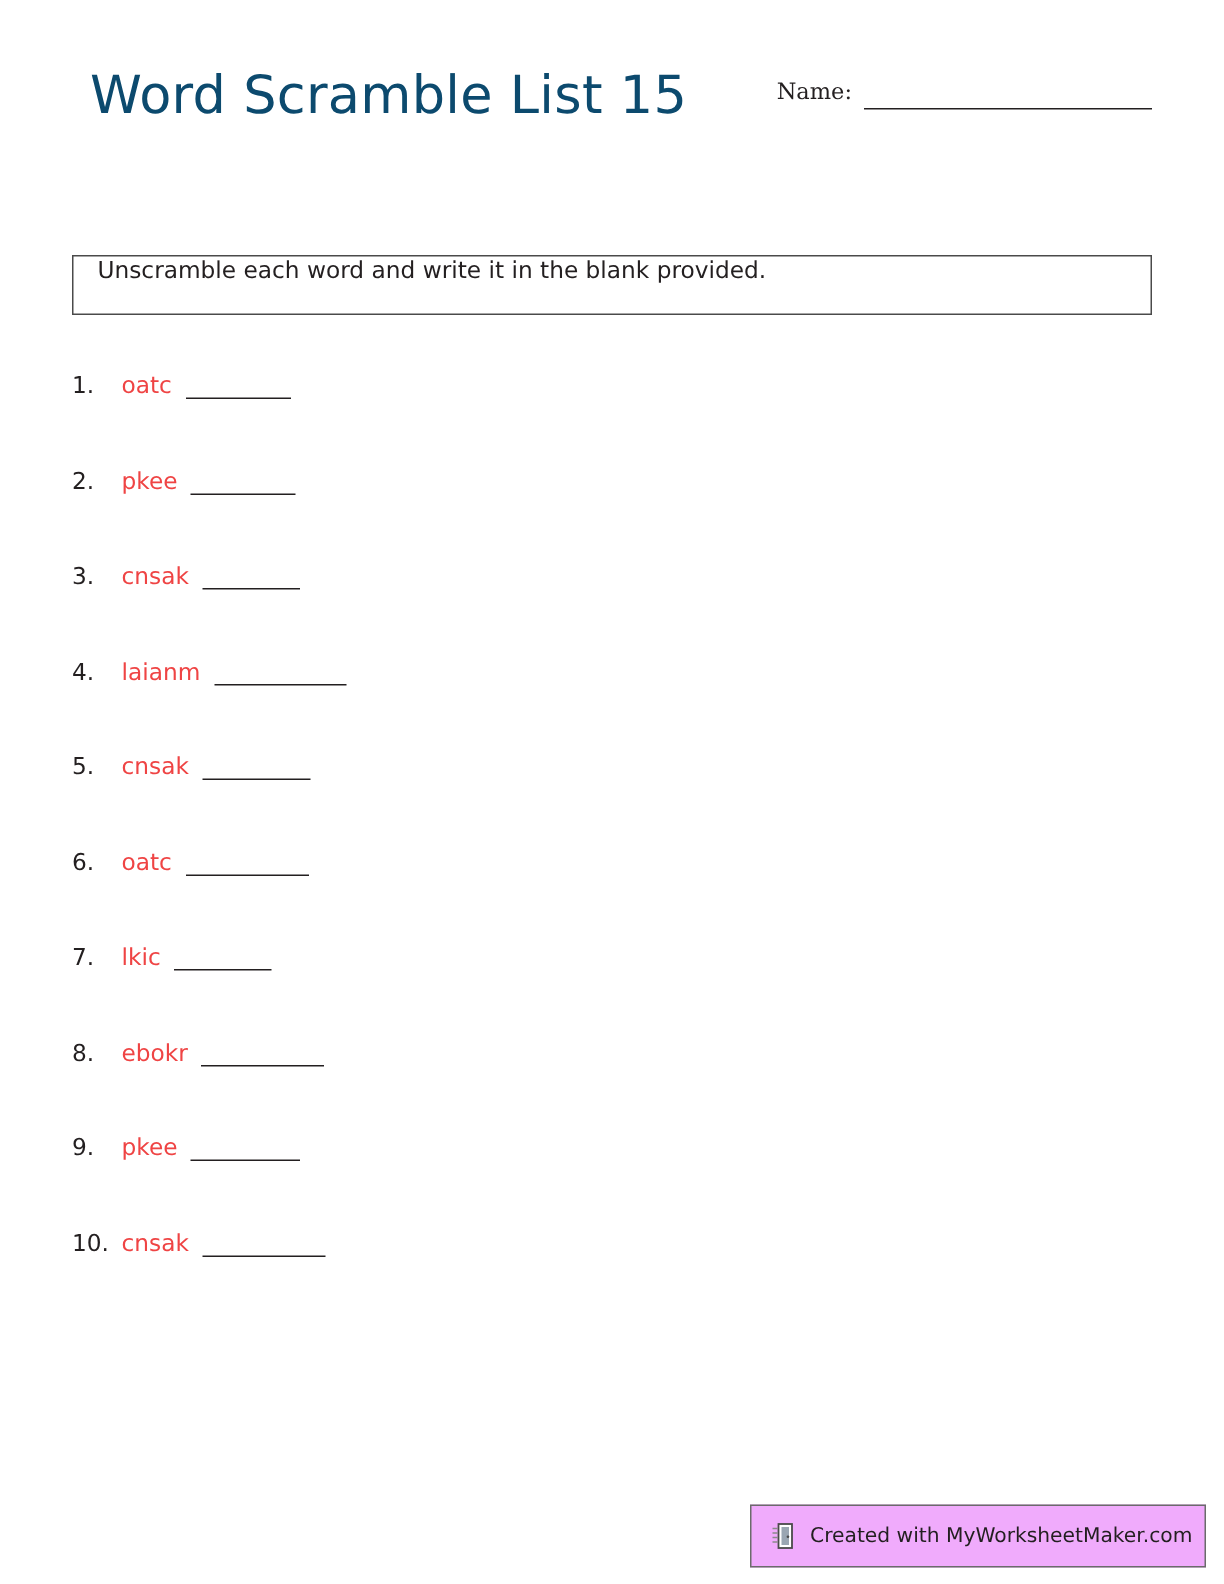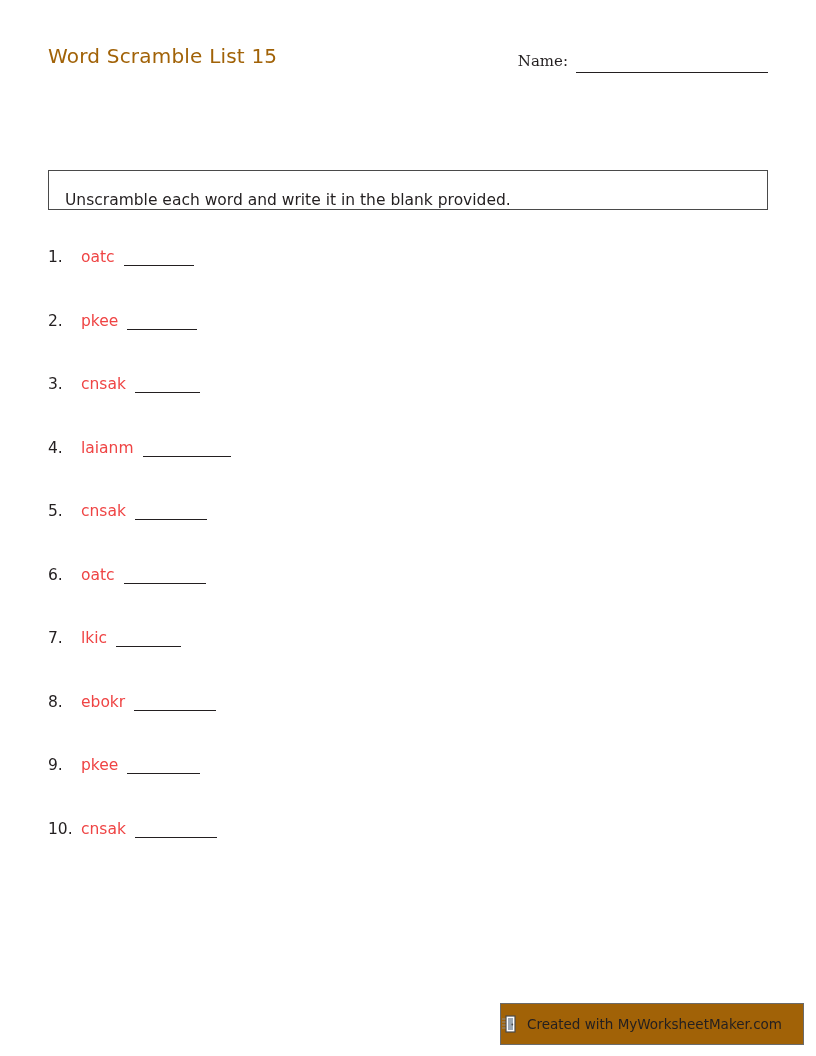--- a/index.html
+++ b/index.html
@@ -24,26 +24,26 @@
   
   .header {
     position: absolute;
     left: 48px;
     top: 44px;
     right: 48px;
     height: 90px;
   }
   .title {
     position: absolute;
-    left: 0;
+    left: 12px;
     top: 0;
-    font-size: 20px;
+    font-size: 35px;
     font-weight: 400;
     letter-spacing: 0.2px;
-    color: #a16207;
+    color: #0c4a6e;
     white-space: nowrap;
   }
   .name-date {
     position: absolute;
     right: 0;
     top: 8px;
     width: 252px;
   }
   .nd-row {
     display: flex;
@@ -68,21 +68,21 @@
   
   .instruction-box {
     position: absolute;
     left: 48px;
     top: 170px;
     width: 720px;
     height: 40px;
     border: 1.2px solid #4a4a4a;
     box-sizing: border-box;
     display: flex;
-    align-items: flex-end;
+    align-items: flex-start;
   }
   .instruction-text {
     font-size: 15.5px;
     color: #231f20;
     padding-left: 16px;
   }
 
   
   .list {
     position: absolute;
@@ -115,24 +115,25 @@
   }
 
   
   .footer-badge {
     position: absolute;
     left: 500px;
     top: 1003px;
     width: 304px;
     height: 42px;
     border: 1px solid #6b6b6b;
-    background: #a16207;
+    background: #f0abfc;
     box-sizing: border-box;
     display: flex;
     align-items: center;
+    padding-left: 13px;
   }
   .badge-icon {
     width: 18px;
     height: 20px;
     flex: none;
     position: relative;
     margin-right: 8px;
   }
   .badge-text {
     font-size: 13.5px;

